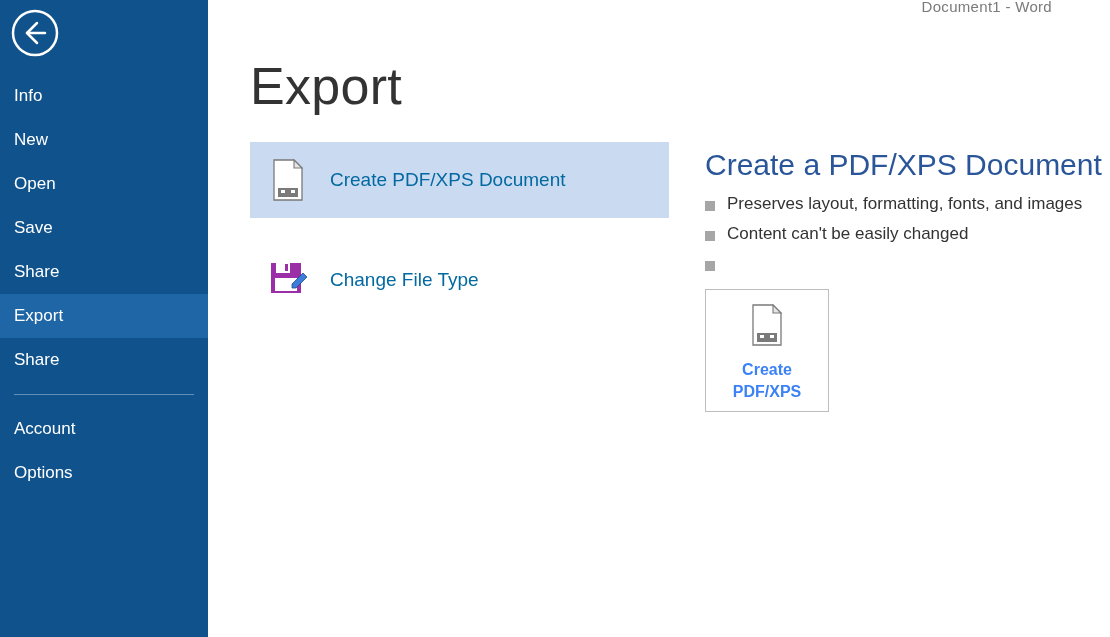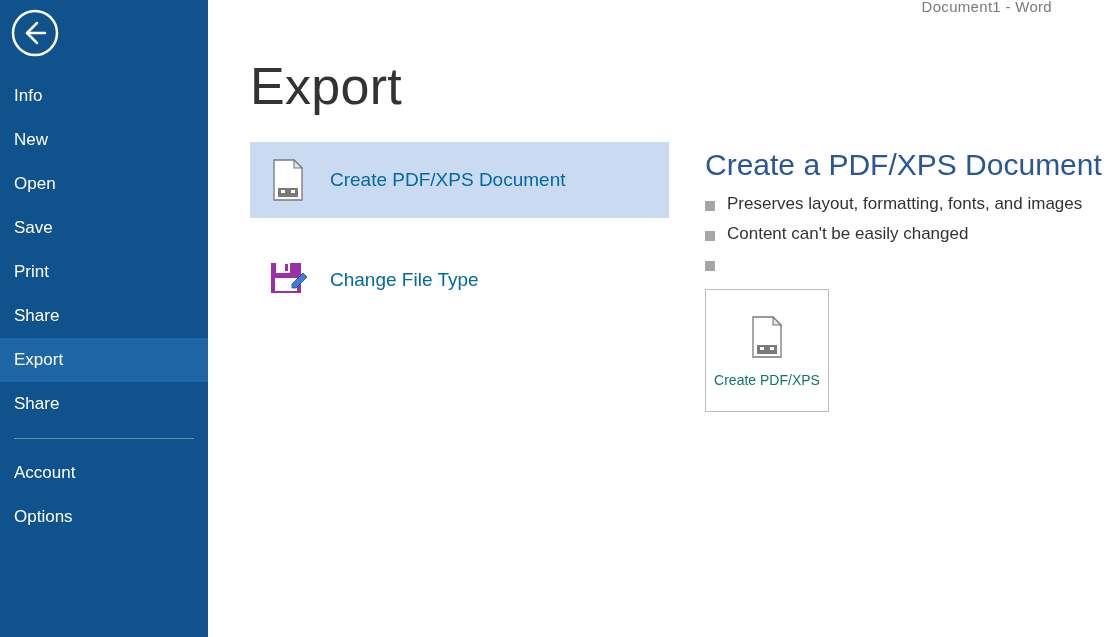--- a/index.html
+++ b/index.html
@@ -135,44 +135,43 @@
       border: 1px solid #bdbdbd;
       display: flex;
       flex-direction: column;
       align-items: center;
       justify-content: center;
       cursor: pointer;
       padding: 8px 4px 4px 4px;
     }
     .create-button .icon-slot { margin-bottom: 8px; }
     .create-button .btn-label {
-      font-size: 14px;
-      font-weight: 400;
-      color: #0f766e;
+      font-size: 16px;
+      font-weight: 700;
+      color: #3b82f6;
       text-align: center;
       line-height: 1.35;
     }
   </style>
 </head>
 <body>
 
 <div class="sidebar">
   <div class="back-button">
     <svg width="50" height="50" viewBox="0 0 50 50">
       <circle cx="25" cy="25" r="22" fill="none" stroke="#fff" stroke-width="2.5"></circle>
       <path d="M27 15 L17 25 L27 35" fill="none" stroke="#fff" stroke-width="2.5" stroke-linecap="round" stroke-linejoin="round"></path>
       <line x1="17" y1="25" x2="35" y2="25" stroke="#fff" stroke-width="2.5" stroke-linecap="round"></line>
     </svg>
   </div>
 
   <div class="sidebar-item"><span>Info</span></div>
   <div class="sidebar-item"><span>New</span></div>
   <div class="sidebar-item"><span>Open</span></div>
   <div class="sidebar-item"><span>Save</span></div>
-  <div class="sidebar-item"><span>Print</span></div>
   <div class="sidebar-item"><span>Share</span></div>
   <div class="sidebar-item selected"><span>Export</span></div>
   <div class="sidebar-item"><span>Share</span></div>
 
   <div class="divider"></div>
 
   <div class="sidebar-item"><span>Account</span></div>
   <div class="sidebar-item"><span>Options</span></div>
 </div>
 

